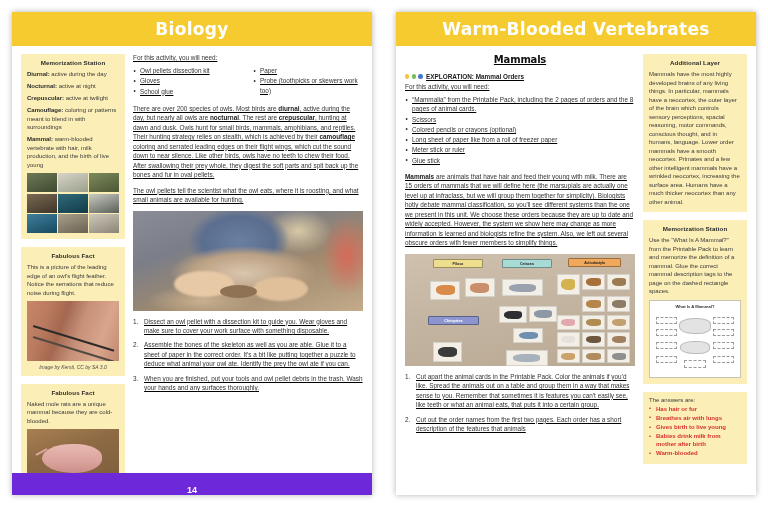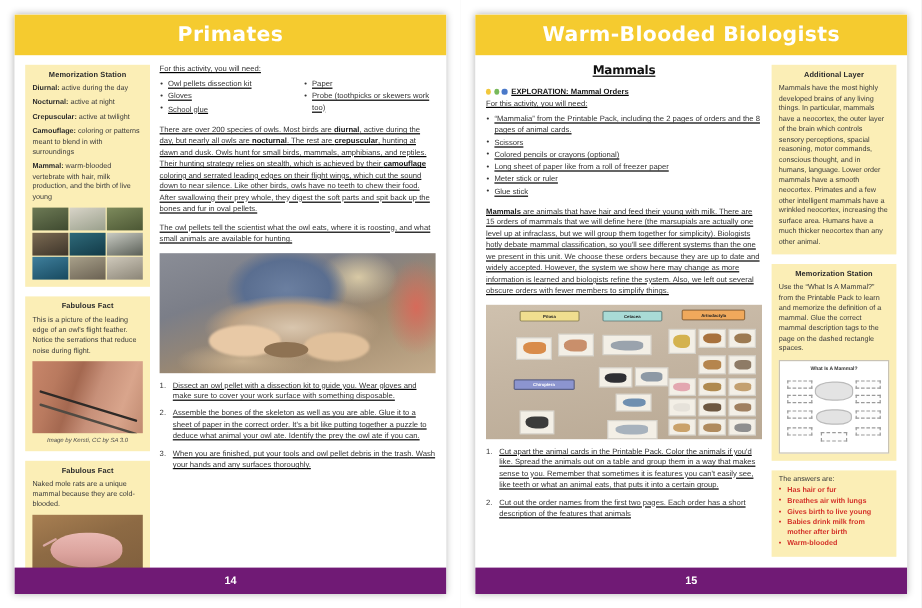--- a/index.html
+++ b/index.html
@@ -38,22 +38,22 @@
     font-size: 17px;
     font-weight: bold;
     letter-spacing: 0.3px;
     font-family: "DejaVu Sans", sans-serif;
   }
 
   
   .footer {
     position: absolute; left: 0; bottom: 0;
     width: 100%; height: 22px;
-    background: #701a75;
-    display: flex; align-items: center; justify-content: center;
+    background: #6d28d9;
+    display: flex; align-items: flex-end; justify-content: center;
   }
   .footer .page-no {
     color: #ffffff; font-size: 9px; font-weight: bold;
   }
 
   
   .body {
     position: absolute; left: 0; top: 34px;
     width: 100%; bottom: 22px;
     display: flex;
@@ -258,21 +258,21 @@
 </style>
 </head>
 <body>
 
 <div class="spread">
 
   <div class="page left">
     <div class="page-inner">
 
       <div class="banner">
-        <div class="banner-title">Primates</div>
+        <div class="banner-title">Biology</div>
       </div>
 
       <div class="body">
 
         <div class="sidebar">
 
           <div class="sbox">
             <div class="sbox-title">Memorization Station</div>
             <div class="defn">
               <b>Diurnal:</b><span> active during the day</span>
@@ -363,21 +363,21 @@
         <div class="page-no">14</div>
       </div>
 
     </div>
   </div>
 
   <div class="page right">
     <div class="page-inner">
 
       <div class="banner">
-        <div class="banner-title">Warm-Blooded Biologists</div>
+        <div class="banner-title">Warm-Blooded Vertebrates</div>
       </div>
 
       <div class="body">
 
         <div class="maincol">
           <div class="sect-title">Mammals</div>
 
           <div class="explore">
             <span class="dot" style="background:#f2c83c"></span>
             <span class="dot" style="background:#78b95a"></span>
@@ -519,20 +519,17 @@
               <li>Gives birth to live young</li>
               <li>Babies drink milk from mother after birth</li>
               <li>Warm-blooded</li>
             </ul>
           </div>
 
         </div>
 
       </div>
 
-      <div class="footer">
-        <div class="page-no">15</div>
-      </div>
 
     </div>
   </div>
 
 </div>
 
 </body></html>

